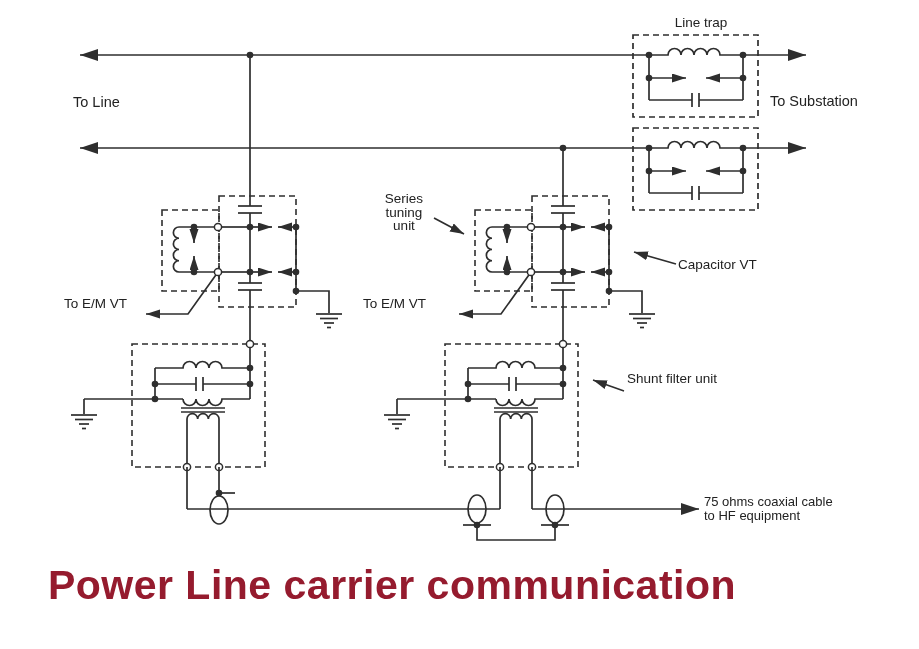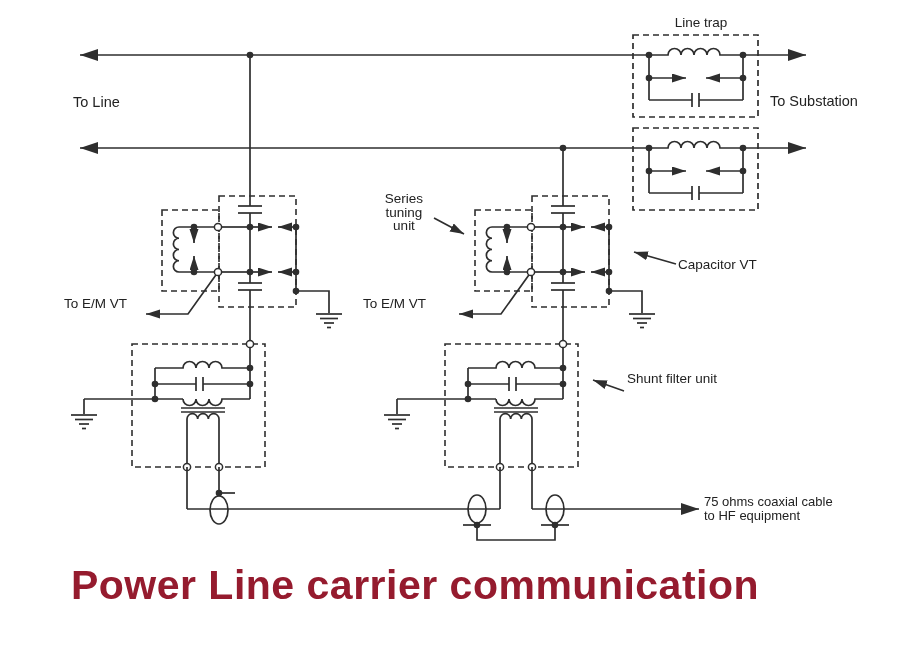--- a/index.html
+++ b/index.html
@@ -16,21 +16,20 @@
     font-family:"Liberation Sans","DejaVu Sans",sans-serif;
   }
   .title{
     position:absolute;
     left:0;top:562px;width:784px;
     text-align:center;
     font-size:41px;
     font-weight:bold;
     letter-spacing:0.5px;
     color:#951B2E;
-    padding-left:23px;
   }
 </style>
 </head>
 <body>
 
 <div class="canvas">
 
 <svg width="919" height="649" viewBox="0 0 919 649">
   <defs>
     <marker id="ah" markerUnits="userSpaceOnUse" markerWidth="15" markerHeight="10" refX="14" refY="4.5" orient="auto">

